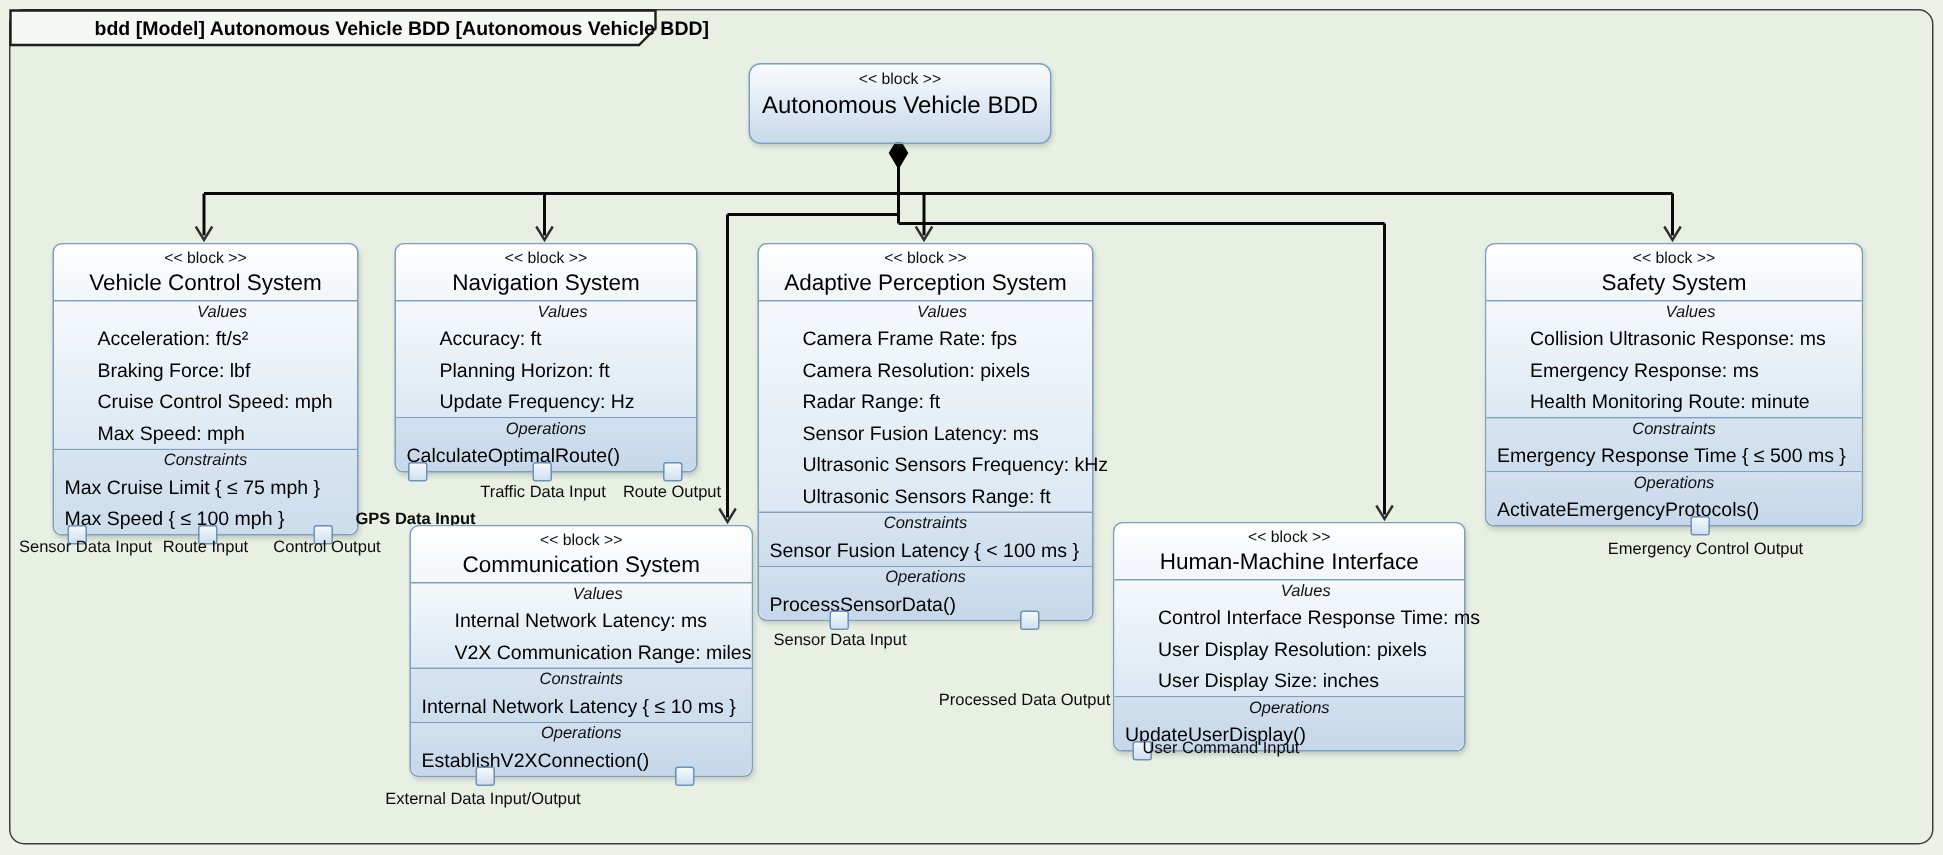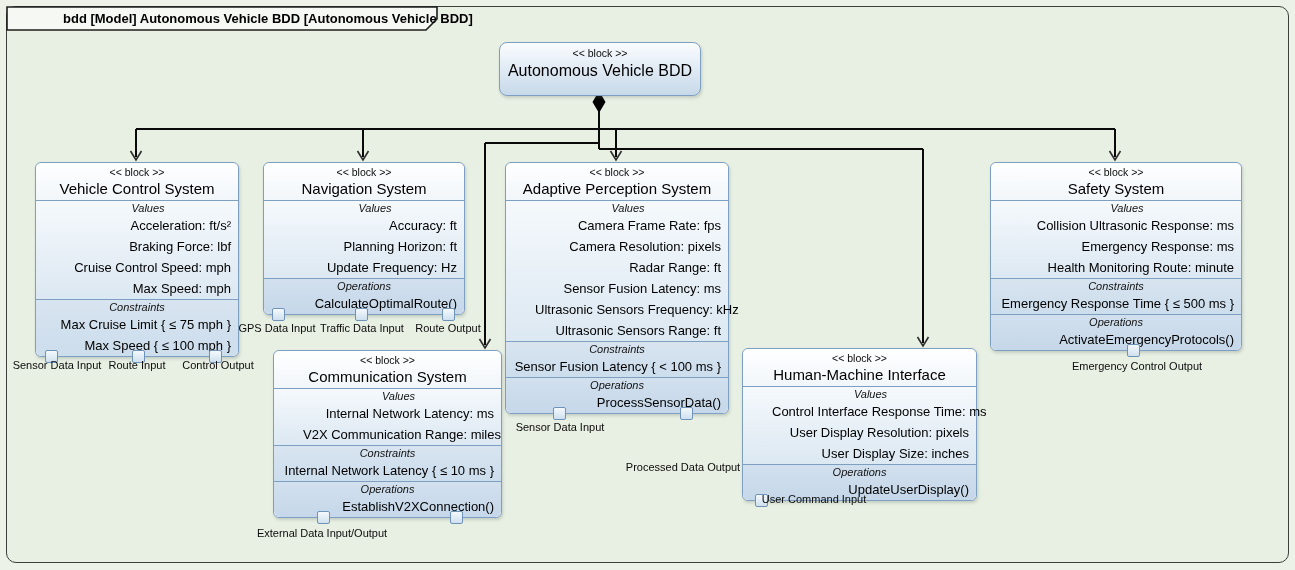--- a/index.html
+++ b/index.html
@@ -14,21 +14,21 @@
          box-shadow:1px 2px 3px rgba(90,110,100,.25);}
   .hdr{text-align:center;padding:3px 4px 2px;background:linear-gradient(#ffffff,#f1f6fa);border-radius:6px 6px 0 0;}
   .stereo{font-size:10.5px;line-height:13px;color:#0c0c0c;}
   .bname{font-size:15px;line-height:19px;color:#000;white-space:nowrap;}
   .sec{border-top:1px solid #7d9fc2;}
   .sec.values{background:linear-gradient(#f5f9fc,#dce8f2);padding-left:22px;}
   .sec.constraints{background:linear-gradient(#d8e4f0,#ccddec);}
   .sec.operations{background:linear-gradient(#d2e0ee,#c5d7e9);}
   .sec.last{border-radius:0 0 6px 6px;}
   .seclabel{font-style:italic;font-size:11px;height:14px;line-height:14px;text-align:center;color:#111;}
-  .row{font-size:13px;line-height:21px;padding:0 7px;color:#000;white-space:nowrap;text-align:right;}
+  .row{font-size:13px;line-height:21px;padding:0 7px;color:#000;white-space:nowrap;}
   .port{position:absolute;bottom:-7px;width:11px;height:11px;border:1.6px solid #6f93b8;border-radius:2px;
         background:linear-gradient(#f4f9fc,#cfe0ef);z-index:3;}
   .portlabel{position:absolute;z-index:2;transform:translateX(-50%);font-size:11px;color:#0c0c0c;white-space:nowrap;}
   .rootblock{position:absolute;z-index:2;border:1.3px solid #7d9fc2;border-radius:8px;
         background:linear-gradient(#fafcfe,#c7d9ea);box-shadow:1px 2px 3px rgba(90,110,100,.25);
         text-align:center;padding-top:4px;}
   .rootblock .bname{font-size:16px;line-height:22px;}
 </style>
 </head>
 <body>
@@ -109,21 +109,21 @@
       <div class="row">Update Frequency: Hz</div>
     </div>
     <div class="sec operations last">
       <div class="seclabel">Operations</div>
       <div class="row">CalculateOptimalRoute()</div>
     </div>
     <div class="port" style="left:8px;"></div>
     <div class="port" style="left:91px;"></div>
     <div class="port" style="left:178px;"></div>
   </div>
-  <span class="portlabel" style="left:277px;top:322px;">GPS Data Input</span>
+  <span class="portlabel" style="left:277px;top:340px;font-weight:bold;">GPS Data Input</span>
   <span class="portlabel" style="left:362px;top:322px;">Traffic Data Input</span>
   <span class="portlabel" style="left:448px;top:322px;">Route Output</span>
 
   <div class="block" style="left:505px;top:162px;width:222px;">
     <div class="hdr">
       <div class="stereo">&lt;&lt; block &gt;&gt;</div>
       <div class="bname">Adaptive Perception System</div>
     </div>
     <div class="sec values">
       <div class="seclabel">Values</div>

